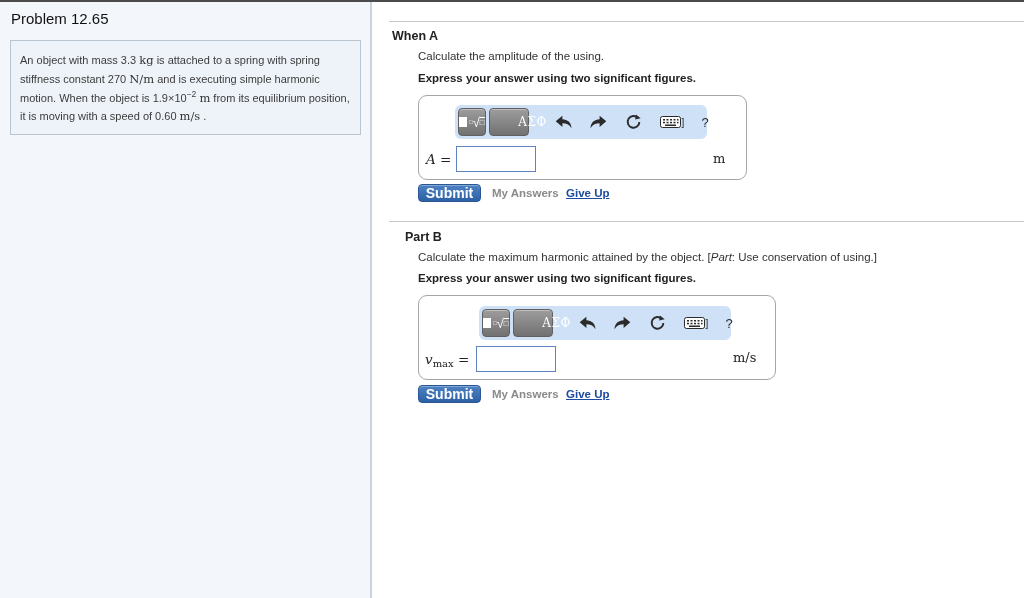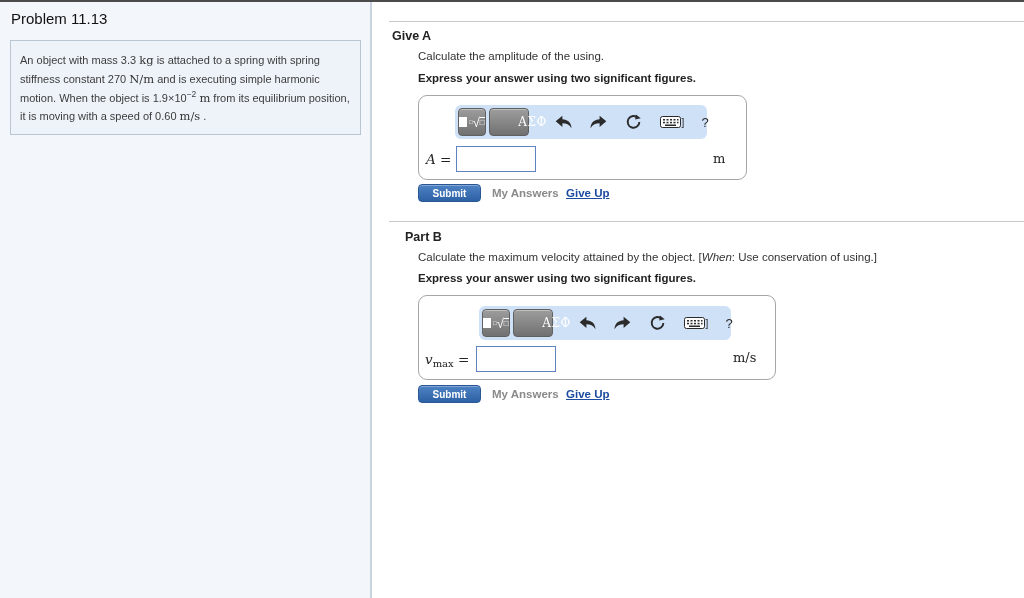--- a/index.html
+++ b/index.html
@@ -48,43 +48,43 @@
   .help-q { font-size:13px; color:#2b2b2b; margin-left:8px; cursor:pointer; }
 
   .ans-label { position:absolute; font-family:"DejaVu Serif", serif; font-size:13.5px; color:#222; }
   .ans-label .var { font-style:italic; }
   .ans-label .sub { font-size:10px; vertical-align:-3px; }
   .ans-input { position:absolute; width:80px; height:26px; border:1px solid #5f83c0; background:#fff;
     font-size:13px; padding:0 4px; border-radius:0; }
   .unit { position:absolute; font-family:"DejaVu Serif", serif; font-size:13px; color:#222; }
 
   .submit-btn { position:absolute; width:63px; height:18px; border:1px solid #2a5694; border-radius:4px;
-    background:linear-gradient(#4d82c4,#2d61a5); color:#fff; font-weight:bold; font-size:10px;
+    background:linear-gradient(#4d82c4,#2d61a5); color:#fff; font-weight:bold; font-size:14px;
     font-family:"Liberation Sans", sans-serif; cursor:pointer; box-shadow:inset 0 1px 0 rgba(255,255,255,.3); }
   .my-answers { position:absolute; font-size:11.5px; font-weight:bold; color:#8a8a8a; cursor:pointer; }
   .give-up { position:absolute; font-size:11.5px; font-weight:bold; color:#1c4ba0;
     text-decoration:underline; cursor:pointer; }
 </style>
 </head>
 <body>
 
 <div class="page">
   <div class="top-edge"></div>
   <div class="left-tick"></div>
 
   <aside class="sidebar">
-    <div class="problem-title">Problem 11.13</div>
+    <div class="problem-title">Problem 12.65</div>
     <div class="problem-box">
       <span>An object with mass 3.3 </span><span class="serif">kg</span><span> is attached to a spring with spring stiffness constant 270 </span><span class="serif">N/m</span><span> and is executing simple harmonic motion. When the object is 1.9×10</span><span class="supscript">−2</span><span> </span><span class="serif">m</span><span> from its equilibrium position, it is moving with a speed of 0.60 </span><span class="serif">m/s</span><span> .</span>
     </div>
   </aside>
 
   <div class="divider d1"></div>
 
-  <div class="part-header" style="left:392px; top:29px;">Give A</div>
+  <div class="part-header" style="left:392px; top:29px;">When A</div>
   <div class="desc" style="left:418px; top:50px;">Calculate the amplitude of the using.</div>
   <div class="express" style="left:418px; top:72px;">Express your answer using two significant figures.</div>
 
   <div class="answer-box" style="left:418px; top:95px; width:329px; height:85px;">
     <div class="eq-toolbar" style="left:36px; top:9px;">
       <div class="eq-btn">
         <span class="tpl-square"></span>
           <span class="tpl-sup">□</span>
           <span class="tpl-rad">√</span>
           <span class="tpl-under">□</span>
@@ -139,21 +139,21 @@
   </div>
 
   <button class="submit-btn" style="left:418px; top:184px;">Submit</button>
   <div class="my-answers" style="left:492px; top:187px;">My Answers</div>
   <div class="give-up" style="left:566px; top:187px;">Give Up</div>
 
   <div class="divider d2"></div>
 
   <div class="part-header" style="left:405px; top:230px;">Part B</div>
   <div class="desc" style="left:418px; top:251px;">
-    <span>Calculate the maximum velocity attained by the object. [</span><span class="italic">When</span><span>: Use conservation of using.]</span>
+    <span>Calculate the maximum harmonic attained by the object. [</span><span class="italic">Part</span><span>: Use conservation of using.]</span>
   </div>
   <div class="express" style="left:418px; top:272px;">Express your answer using two significant figures.</div>
 
   <div class="answer-box" style="left:418px; top:295px; width:358px; height:85px;">
     <div class="eq-toolbar" style="left:60px; top:10px;">
       <div class="eq-btn">
         <span class="tpl-square"></span>
           <span class="tpl-sup">□</span>
           <span class="tpl-rad">√</span>
           <span class="tpl-under">□</span>

